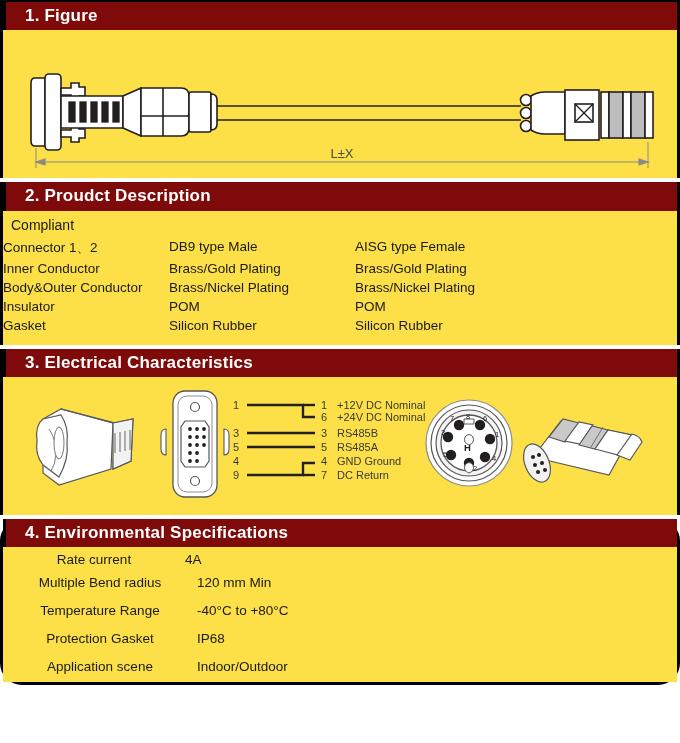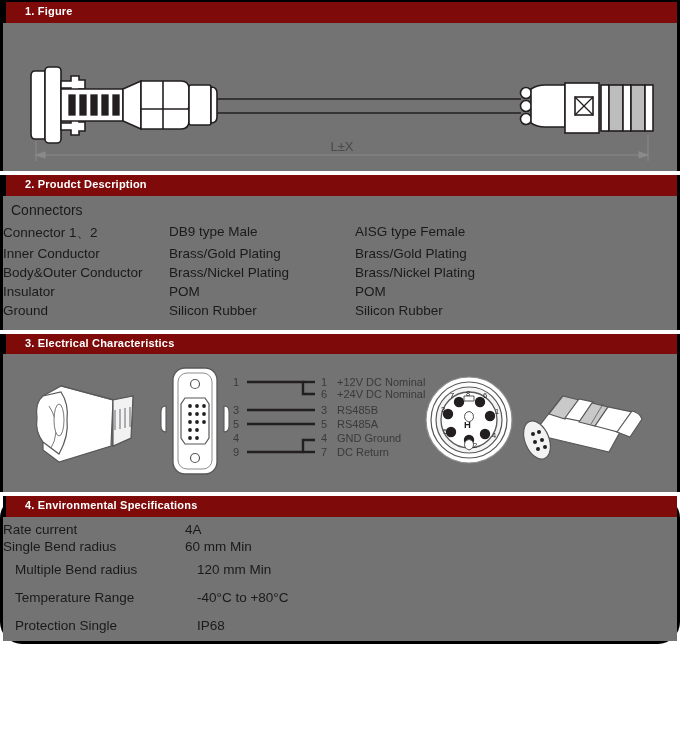--- a/index.html
+++ b/index.html
@@ -21,27 +21,27 @@
     background: #fff;
     box-sizing: border-box;
   }
   .section.first { border-top: 2px solid #000; }
   .section.last  { border-bottom: 3px solid #000; border-radius: 22px; }
 
   .sec-head {
     background: #7e0a0a;
     color: #ffffff;
     font-weight: bold;
-    font-size: 11px;
+    font-size: 17px;
     letter-spacing: .2px;
     padding: 3px 0 4px 22px;
     line-height: 1.25;
     box-shadow: inset 3px 0 0 #000;
   }
-  .sec-body { background: #737373; }
+  .sec-body { background: #fde047; }
   .gap { height: 4px; background: #fff; }
 
   
   .figure-body { height: 148px; position: relative; }
   .fig-svg { display: block; }
 
   
   .desc-body { padding: 6px 0 10px 0; }
   .connectors-label { font-size: 14px; padding-left: 8px; margin-bottom: 4px; }
   table.spec { border-collapse: collapse; width: 100%; padding-left: 36px; }
@@ -60,21 +60,21 @@
   .elec-svg { display: block; }
 
   
   .env-body { padding: 4px 0 2px 0; }
   table.env { border-collapse: collapse; width: 100%; }
   table.env td {
     font-size: 13.5px;
     vertical-align: top;
     white-space: nowrap;
   }
-  td.e-label { width: 170px; padding-left: 142px; }
+  td.e-label { width: 170px; padding-left: 142px; text-align: center; }
   td.e-val { }
   tr.tight td { padding: 1px 0; }
   tr.loose td { padding: 7px 0 6px 12px; margin-top: 34px; }
 </style>
 </head>
 <body>
 
 <div class="page">
 
   <div class="section first">
@@ -136,21 +136,21 @@
         <text x="339" y="128" text-anchor="middle" font-family="Liberation Sans, sans-serif" font-size="13" fill="#4a4a4a">L±X</text>
       </svg>
     </div>
   </div>
 
   <div class="gap"></div>
 
   <div class="section">
     <div class="sec-head">2.  Proudct Description</div>
     <div class="sec-body desc-body">
-      <div class="connectors-label">Connectors</div>
+      <div class="connectors-label">Compliant</div>
       <table class="spec">
         <tbody>
           <tr>
             <td class="c-label">Connector 1、2</td>
             <td class="c-v1">DB9 type Male</td>
             <td class="c-v2">AISG type Female</td>
           </tr>
           <tr>
             <td class="c-label">Inner Conductor</td>
             <td class="c-v1">Brass/Gold Plating</td>
@@ -160,21 +160,21 @@
             <td class="c-label">Body&amp;Outer Conductor</td>
             <td class="c-v1">Brass/Nickel Plating</td>
             <td class="c-v2">Brass/Nickel Plating</td>
           </tr>
           <tr>
             <td class="c-label">Insulator</td>
             <td class="c-v1">POM</td>
             <td class="c-v2">POM</td>
           </tr>
           <tr>
-            <td class="c-label">Ground</td>
+            <td class="c-label">Gasket</td>
             <td class="c-v1">Silicon Rubber</td>
             <td class="c-v2">Silicon Rubber</td>
           </tr>
         </tbody>
       </table>
     </div>
   </div>
 
   <div class="gap"></div>
 
@@ -310,34 +310,34 @@
 
   <div class="section last">
     <div class="sec-head">4. Environmental Specifications</div>
     <div class="sec-body env-body">
       <table class="env">
         <tbody>
           <tr class="tight">
             <td class="e-label">Rate current</td>
             <td class="e-val">4A</td>
           </tr>
-          <tr class="tight">
-            <td class="e-label">Single Bend radius</td>
-            <td class="e-val">60 mm Min</td>
-          </tr>
           <tr class="loose">
             <td class="e-label">Multiple Bend radius</td>
             <td class="e-val">120 mm Min</td>
           </tr>
           <tr class="loose">
             <td class="e-label">Temperature Range</td>
             <td class="e-val">-40°C to +80°C</td>
           </tr>
           <tr class="loose">
-            <td class="e-label">Protection Single</td>
+            <td class="e-label">Protection Gasket</td>
             <td class="e-val">IP68</td>
+          </tr>
+          <tr class="loose">
+            <td class="e-label">Application scene</td>
+            <td class="e-val">Indoor/Outdoor</td>
           </tr>
         </tbody>
       </table>
     </div>
   </div>
 
 </div>
 
 </body></html>

